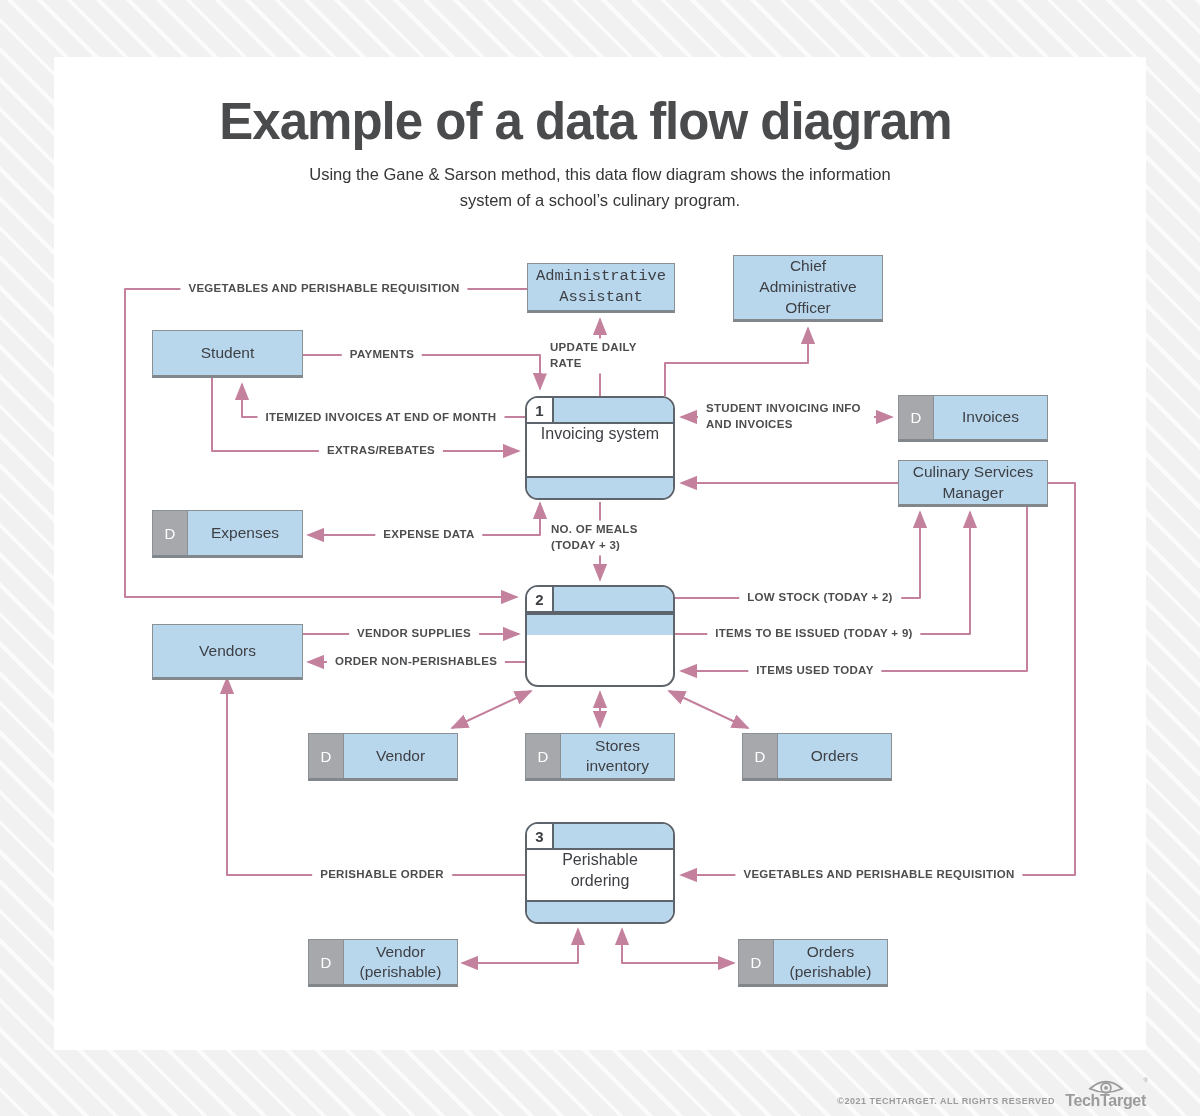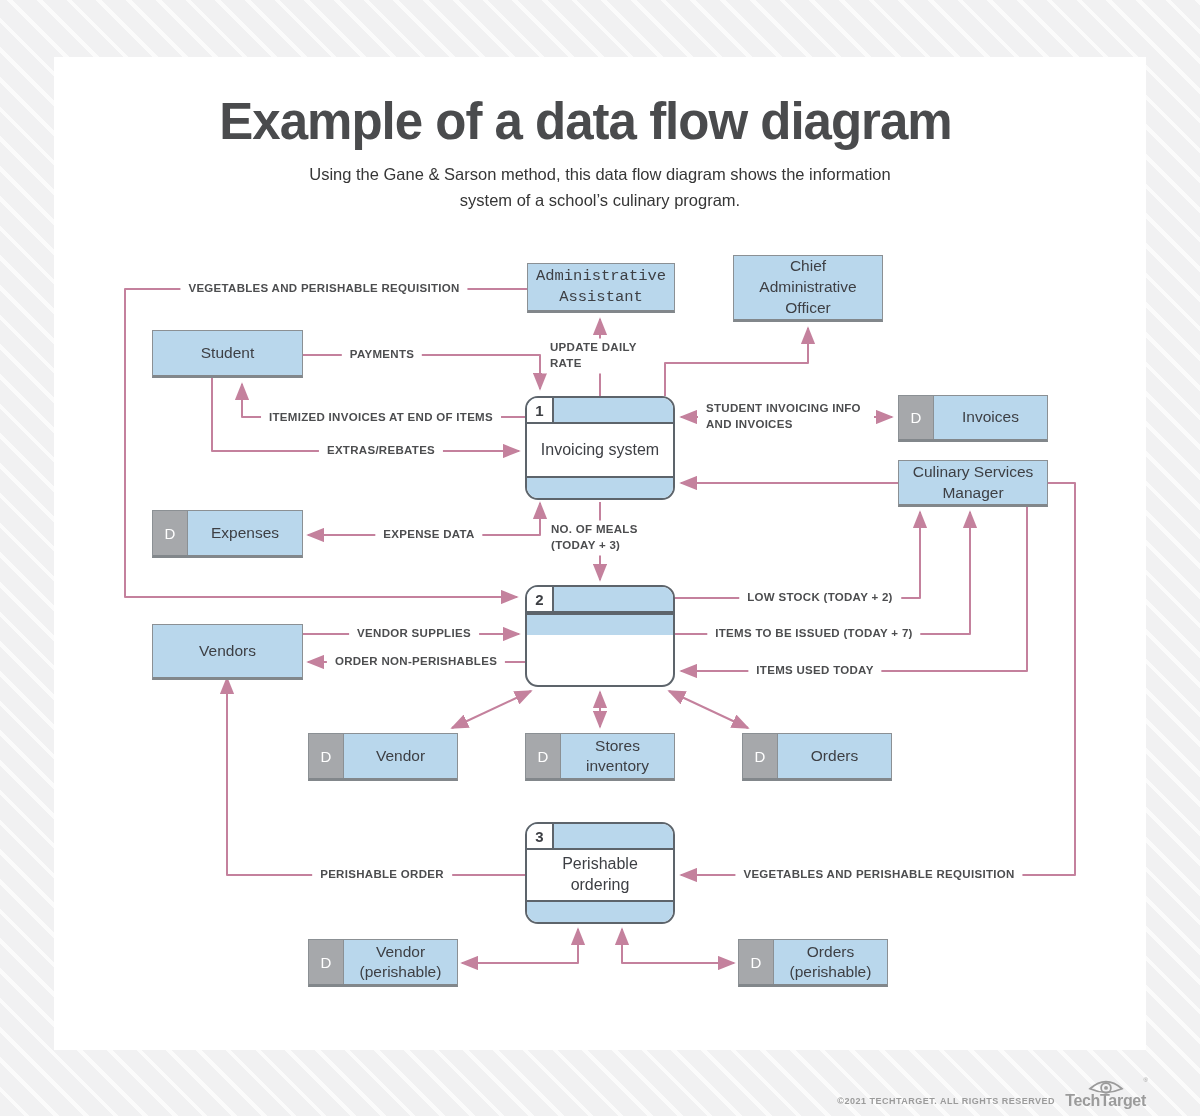--- a/index.html
+++ b/index.html
@@ -21,21 +21,21 @@
   .store{display:flex;border:1.5px solid #8b9094;border-bottom:3px solid #82878b;}
   .store-d{width:34px;background:#a6a8ab;color:#ffffff;display:flex;align-items:center;
     justify-content:center;font-size:15px;border-right:1.5px solid #8b9094;}
   .store-label{flex:1;background:#b9d7ec;display:flex;align-items:center;justify-content:center;
     text-align:center;font-size:15.5px;line-height:1.3;padding:16px 4px;}
   .process{display:flex;flex-direction:column;background:#ffffff;border:2px solid #5d646b;
     border-radius:13px;overflow:hidden;}
   .p-head{height:24px;background:#b9d7ec;border-bottom:2px solid #5d646b;display:flex;flex:none;}
   .p-num{width:25px;background:#ffffff;border-right:2px solid #5d646b;display:flex;
     align-items:center;justify-content:center;font-size:15px;font-weight:700;color:#3d3f44;}
-  .p-body{flex:1;display:flex;align-items:center;justify-content:center;text-align:center;
+  .p-body{flex:1;display:flex;align-items:flex-start;justify-content:center;text-align:center;
     font-size:16px;line-height:1.3;}
   .p-foot{height:20px;background:#b9d7ec;border-top:2px solid #5d646b;flex:none;}
   .flb{position:absolute;z-index:2;transform:translate(-50%,-50%);background:#ffffff;
     padding:2px 8px;font-size:11.5px;font-weight:700;letter-spacing:0.3px;color:#4c4d4f;
     white-space:nowrap;text-align:left;line-height:1.35;}
   .flb.wrap{white-space:normal;}
   .footer{position:absolute;right:54px;top:1072px;display:flex;align-items:flex-end;z-index:2;}
   .copyright{font-size:9px;font-weight:700;letter-spacing:0.5px;color:#9b9b9b;
     margin-right:10px;margin-bottom:4px;margin-top:24px;}
   .brand{display:flex;flex-direction:column;align-items:center;position:relative;}
@@ -140,27 +140,27 @@
   <div class="store-label">Vendor (perishable)</div>
 </div>
 <div class="node store" style="left:738px;top:939px;width:150px;height:48px;">
   <div class="store-d">D</div>
   <div class="store-label">Orders (perishable)</div>
 </div>
 
 <div class="flb" style="left:324px;top:289px;">VEGETABLES AND PERISHABLE REQUISITION</div>
 <div class="flb" style="left:382px;top:355px;">PAYMENTS</div>
 <div class="flb wrap" style="left:600px;top:356px;width:100px;">UPDATE DAILY RATE</div>
-<div class="flb" style="left:381px;top:418px;">ITEMIZED INVOICES AT END OF ITEMS</div>
+<div class="flb" style="left:381px;top:418px;">ITEMIZED INVOICES AT END OF MONTH</div>
 <div class="flb" style="left:381px;top:451px;">EXTRAS/REBATES</div>
 <div class="flb wrap" style="left:786px;top:417px;width:160px;">STUDENT INVOICING INFO AND INVOICES</div>
 <div class="flb" style="left:429px;top:535px;">EXPENSE DATA</div>
 <div class="flb wrap" style="left:601px;top:538px;width:100px;">NO. OF MEALS (TODAY + 3)</div>
 <div class="flb" style="left:820px;top:598px;">LOW STOCK (TODAY + 2)</div>
-<div class="flb" style="left:814px;top:634px;">ITEMS TO BE ISSUED (TODAY + 7)</div>
+<div class="flb" style="left:814px;top:634px;">ITEMS TO BE ISSUED (TODAY + 9)</div>
 <div class="flb" style="left:815px;top:671px;">ITEMS USED TODAY</div>
 <div class="flb" style="left:414px;top:634px;">VENDOR SUPPLIES</div>
 <div class="flb" style="left:416px;top:662px;">ORDER NON-PERISHABLES</div>
 <div class="flb" style="left:382px;top:875px;">PERISHABLE ORDER</div>
 <div class="flb" style="left:879px;top:875px;">VEGETABLES AND PERISHABLE REQUISITION</div>
 
 <div class="footer">
   <div class="copyright">©2021 TECHTARGET. ALL RIGHTS RESERVED</div>
   <div class="brand">
     <svg width="36" height="16" viewBox="0 0 40 18">

